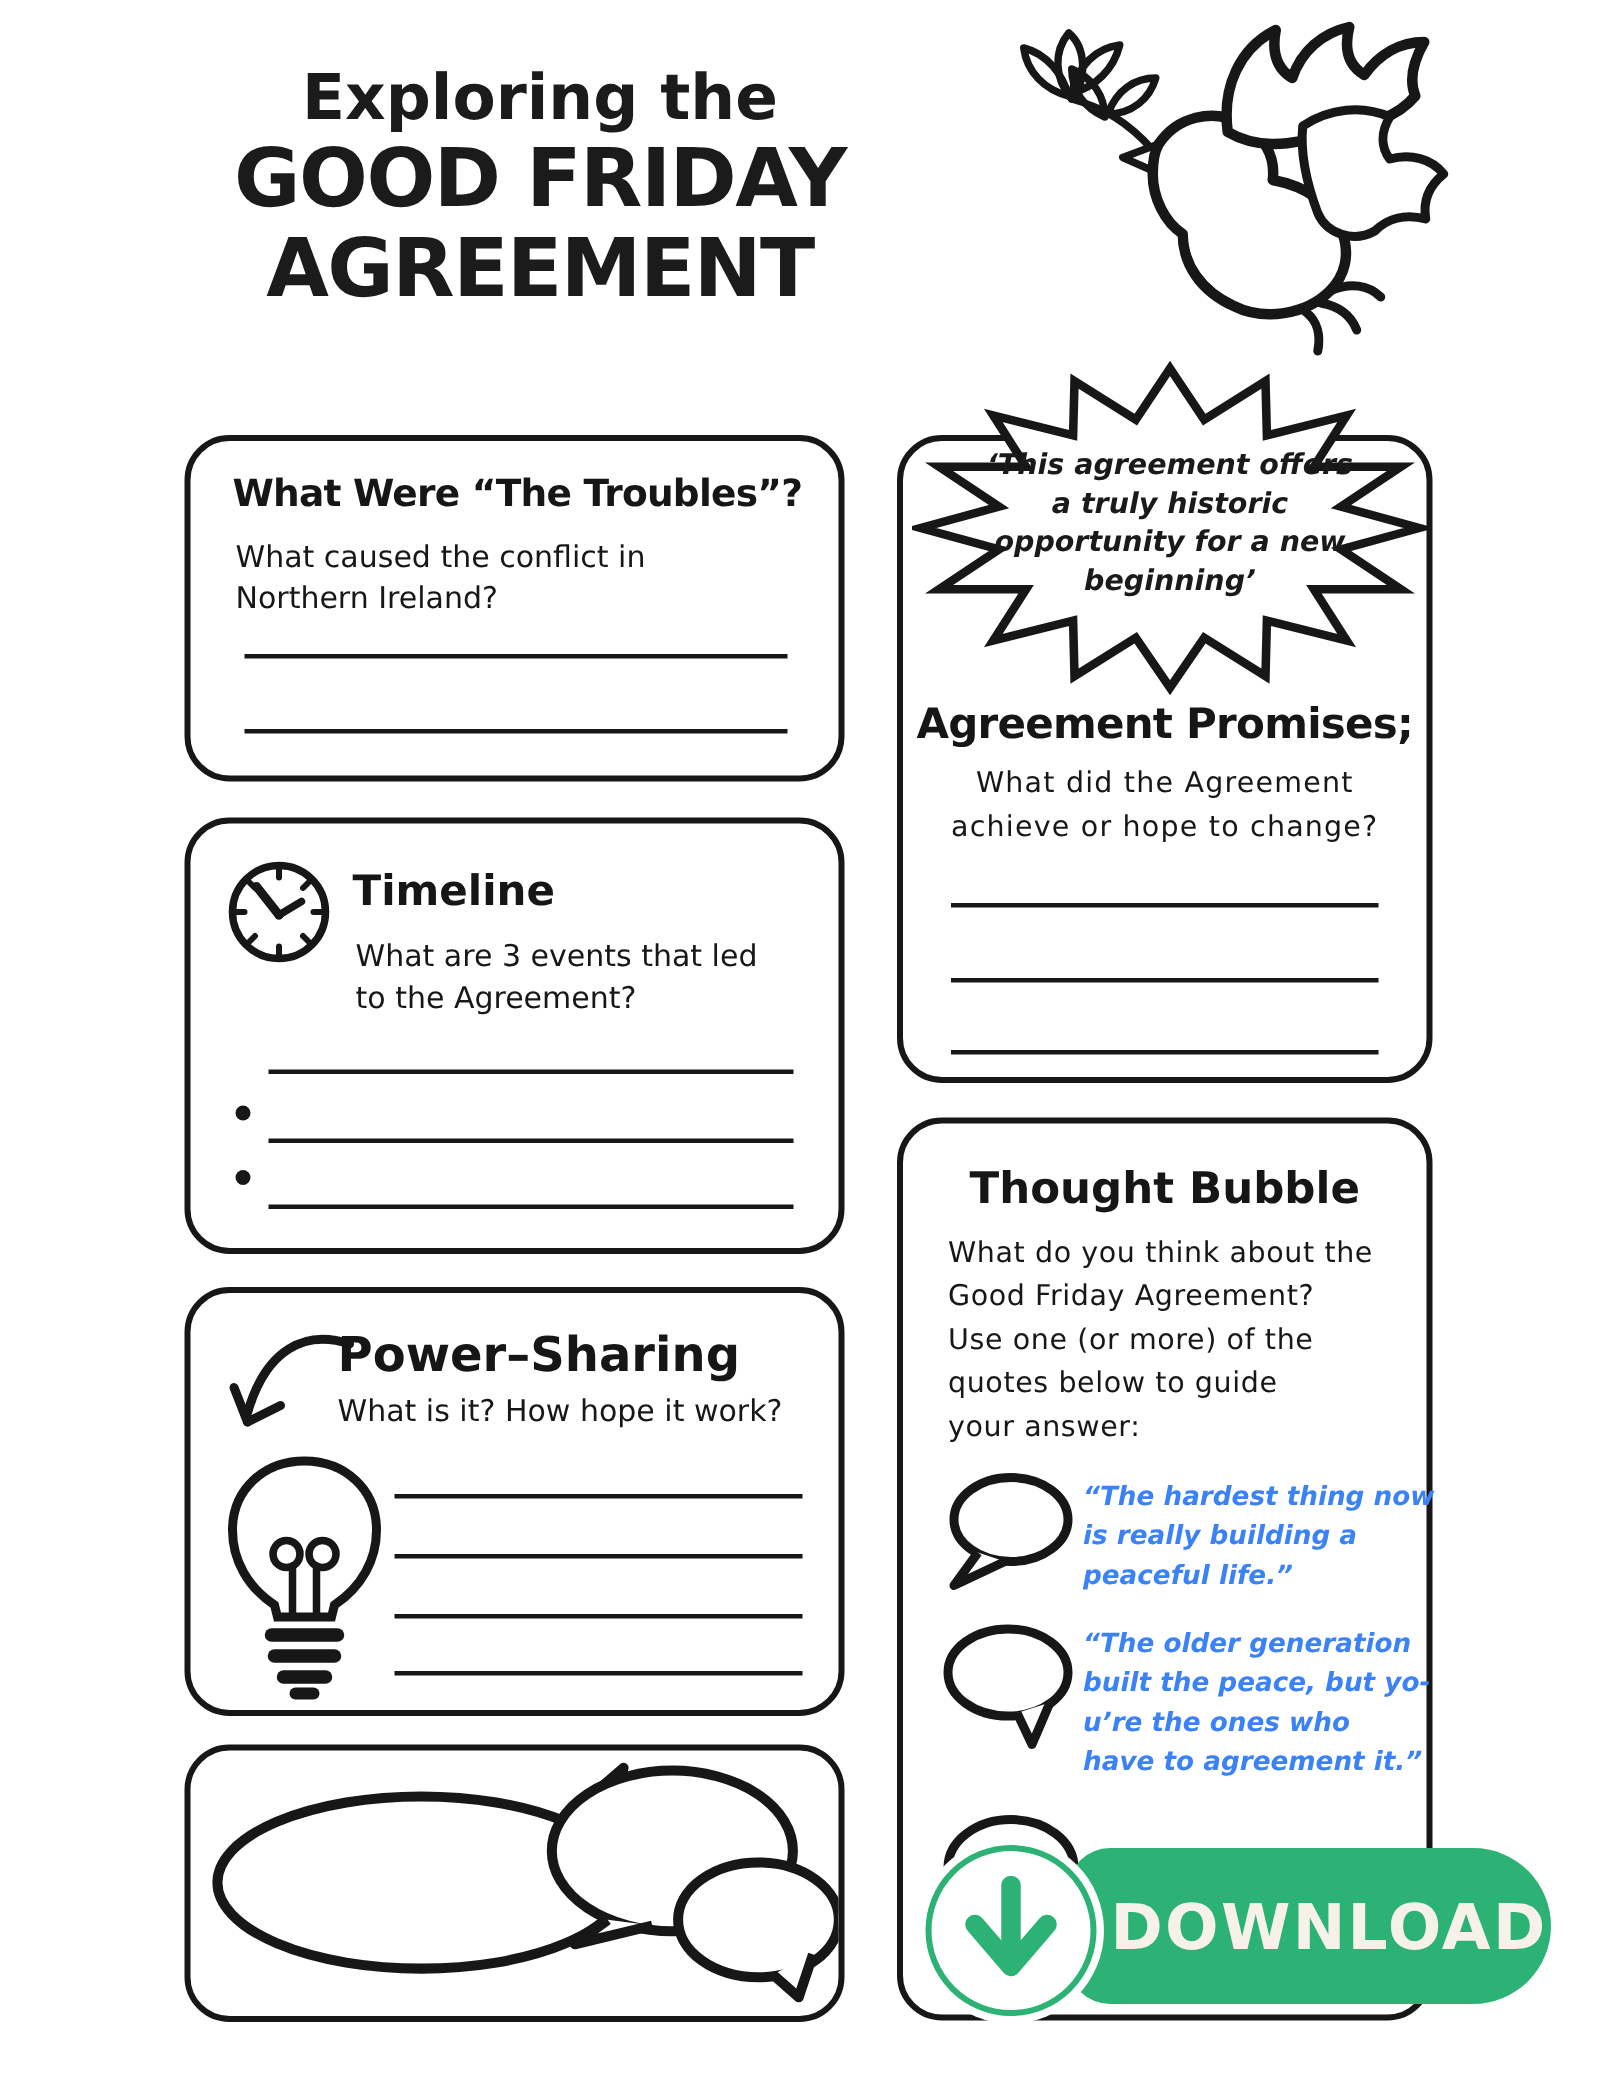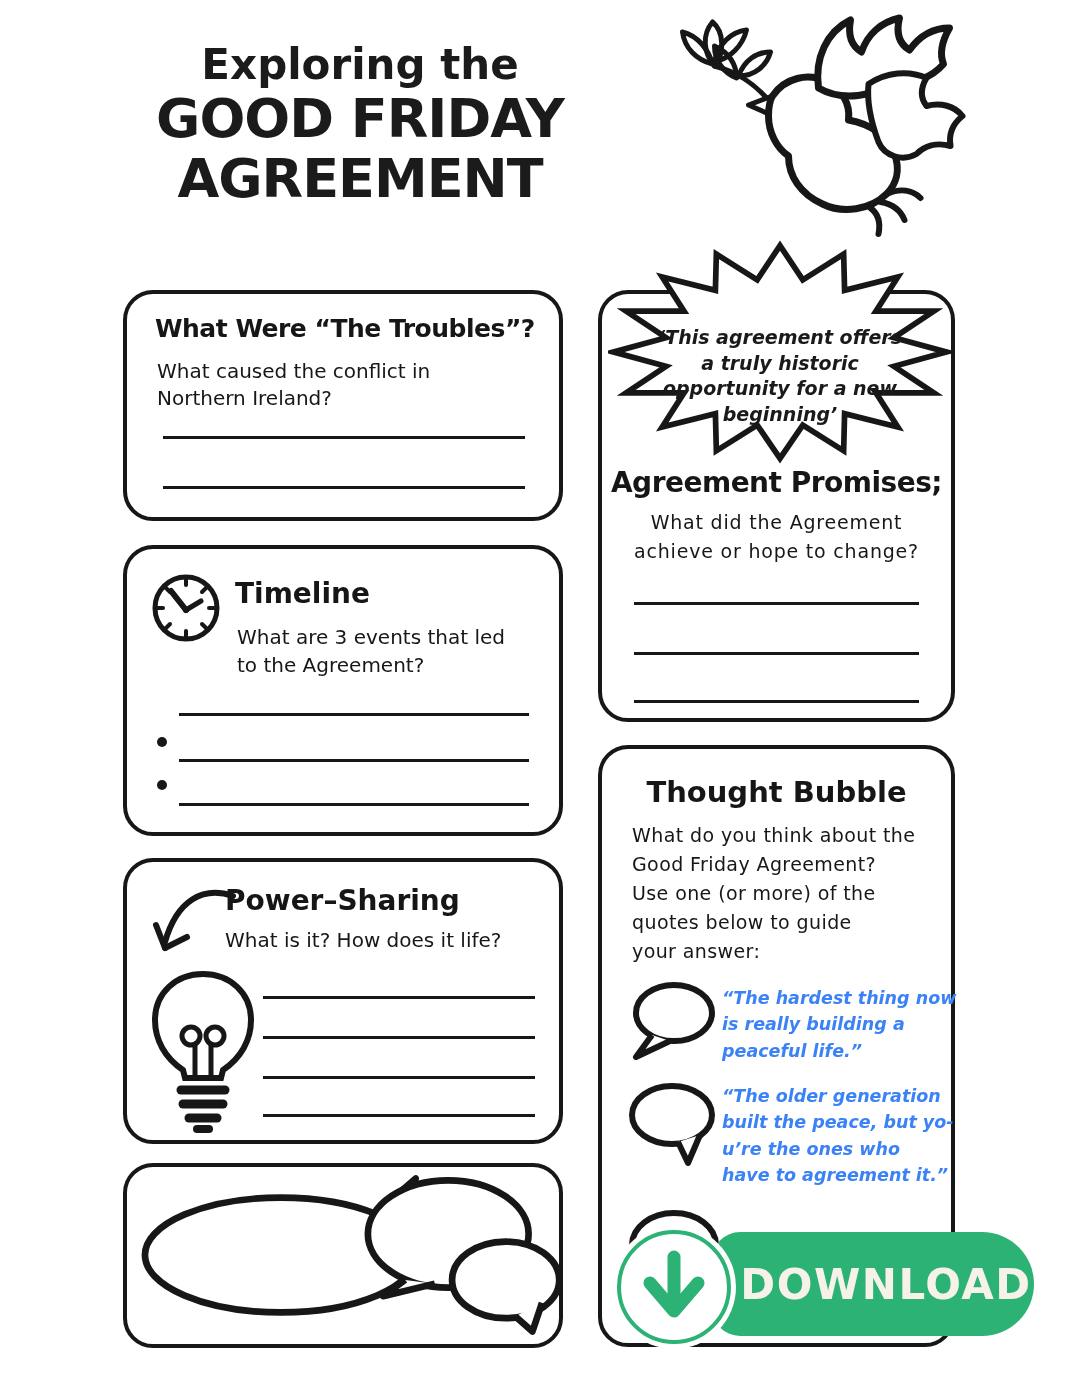--- a/index.html
+++ b/index.html
@@ -25,31 +25,31 @@
   .box-troubles h2 { position:absolute; left:28px; top:20px; font-size:25px; letter-spacing:-0.5px; }
   .box-troubles .prompt { position:absolute; left:30px; top:64px; font-size:20px; line-height:1.35; }
 
   .box-timeline { left:123px; top:545px; width:440px; height:291px; }
   .box-timeline .clock { position:absolute; left:22px; top:22px; width:74px; height:74px; }
   .box-timeline h2 { position:absolute; left:108px; top:28px; font-size:28px; }
   .box-timeline .prompt { position:absolute; left:110px; top:74px; font-size:20px; line-height:1.4; }
 
   .box-power { left:123px; top:858px; width:440px; height:286px; }
   .box-power .arrow { position:absolute; left:16px; top:22px; width:96px; height:84px; }
-  .box-power h2 { position:absolute; left:98px; top:22px; font-size:28px; }
+  .box-power h2 { position:absolute; left:98px; top:22px; font-size:32px; }
   .box-power .prompt { position:absolute; left:98px; top:66px; font-size:20px; }
   .box-power .bulb { position:absolute; left:20px; top:104px; width:112px; height:170px; }
 
   .box-discuss { left:123px; top:1163px; width:440px; height:185px; }
   .box-discuss svg { position:absolute; left:0; top:0; width:100%; height:100%; }
 
   .box-promises { left:598px; top:290px; width:357px; height:432px; }
   .burst-svg { position:absolute; left:6px; top:-56px; width:344px; height:228px; z-index:2; }
   .burst-text { position:absolute; left:36px; top:4px; width:284px; z-index:3; text-align:center;
-                font-size:19px; font-weight:800; font-style:italic; line-height:1.35; color:#1a1a1a;margin-top:27px; }
+                font-size:19px; font-weight:800; font-style:italic; line-height:1.35; color:#1a1a1a; }
   .box-promises h2 { position:absolute; left:0; top:172px; width:100%; text-align:center; font-size:28px; letter-spacing:-0.5px; }
   .box-promises .prompt { position:absolute; left:0; top:214px; width:100%; text-align:center;
                           font-size:19px; letter-spacing:0.8px; line-height:1.5; }
 
   .box-thought { left:598px; top:745px; width:357px; height:602px; }
   .box-thought h2 { position:absolute; left:0; top:26px; width:100%; text-align:center; font-size:29px; }
   .box-thought .prompt { position:absolute; left:30px; top:72px; width:300px;
                          font-size:19px; letter-spacing:0.4px; line-height:1.52; }
   .quote-icon { position:absolute; }
   .quote-text { position:absolute; font-size:17.5px; font-style:italic; font-weight:600; line-height:1.5; color:#3b82f6; }
@@ -139,21 +139,21 @@
 
   <div class="box box-power">
     <svg class="arrow" viewBox="0 0 96 84">
       <g fill="none" stroke="#171717" stroke-width="6" stroke-linecap="round" stroke-linejoin="round">
         <path d="M90,12 C60,2 34,16 22,58"></path>
         <path d="M22,64 L13,41"></path>
         <path d="M22,64 L44,53"></path>
       </g>
     </svg>
     <h2>Power–Sharing</h2>
-    <div class="prompt">What is it? How does it life?</div>
+    <div class="prompt">What is it? How hope it work?</div>
     <svg class="bulb" viewBox="0 0 112 170">
       <g fill="none" stroke="#171717" stroke-linecap="round">
         <path d="M36,104 C18,92 8,74 8,54 C8,27 29,8 56,8 C83,8 104,27 104,54 C104,74 94,92 76,104 L74,112 L38,112 Z" stroke-width="6"></path>
         <circle cx="44" cy="70" r="9" stroke-width="5"></circle>
         <circle cx="68" cy="70" r="9" stroke-width="5"></circle>
         <line x1="48" y1="78" x2="48" y2="112" stroke-width="5"></line>
         <line x1="64" y1="78" x2="64" y2="112" stroke-width="5"></line>
         <line x1="34" y1="124" x2="78" y2="124" stroke-width="9"></line>
         <line x1="36" y1="138" x2="76" y2="138" stroke-width="9"></line>
         <line x1="42" y1="152" x2="70" y2="152" stroke-width="9"></line>

